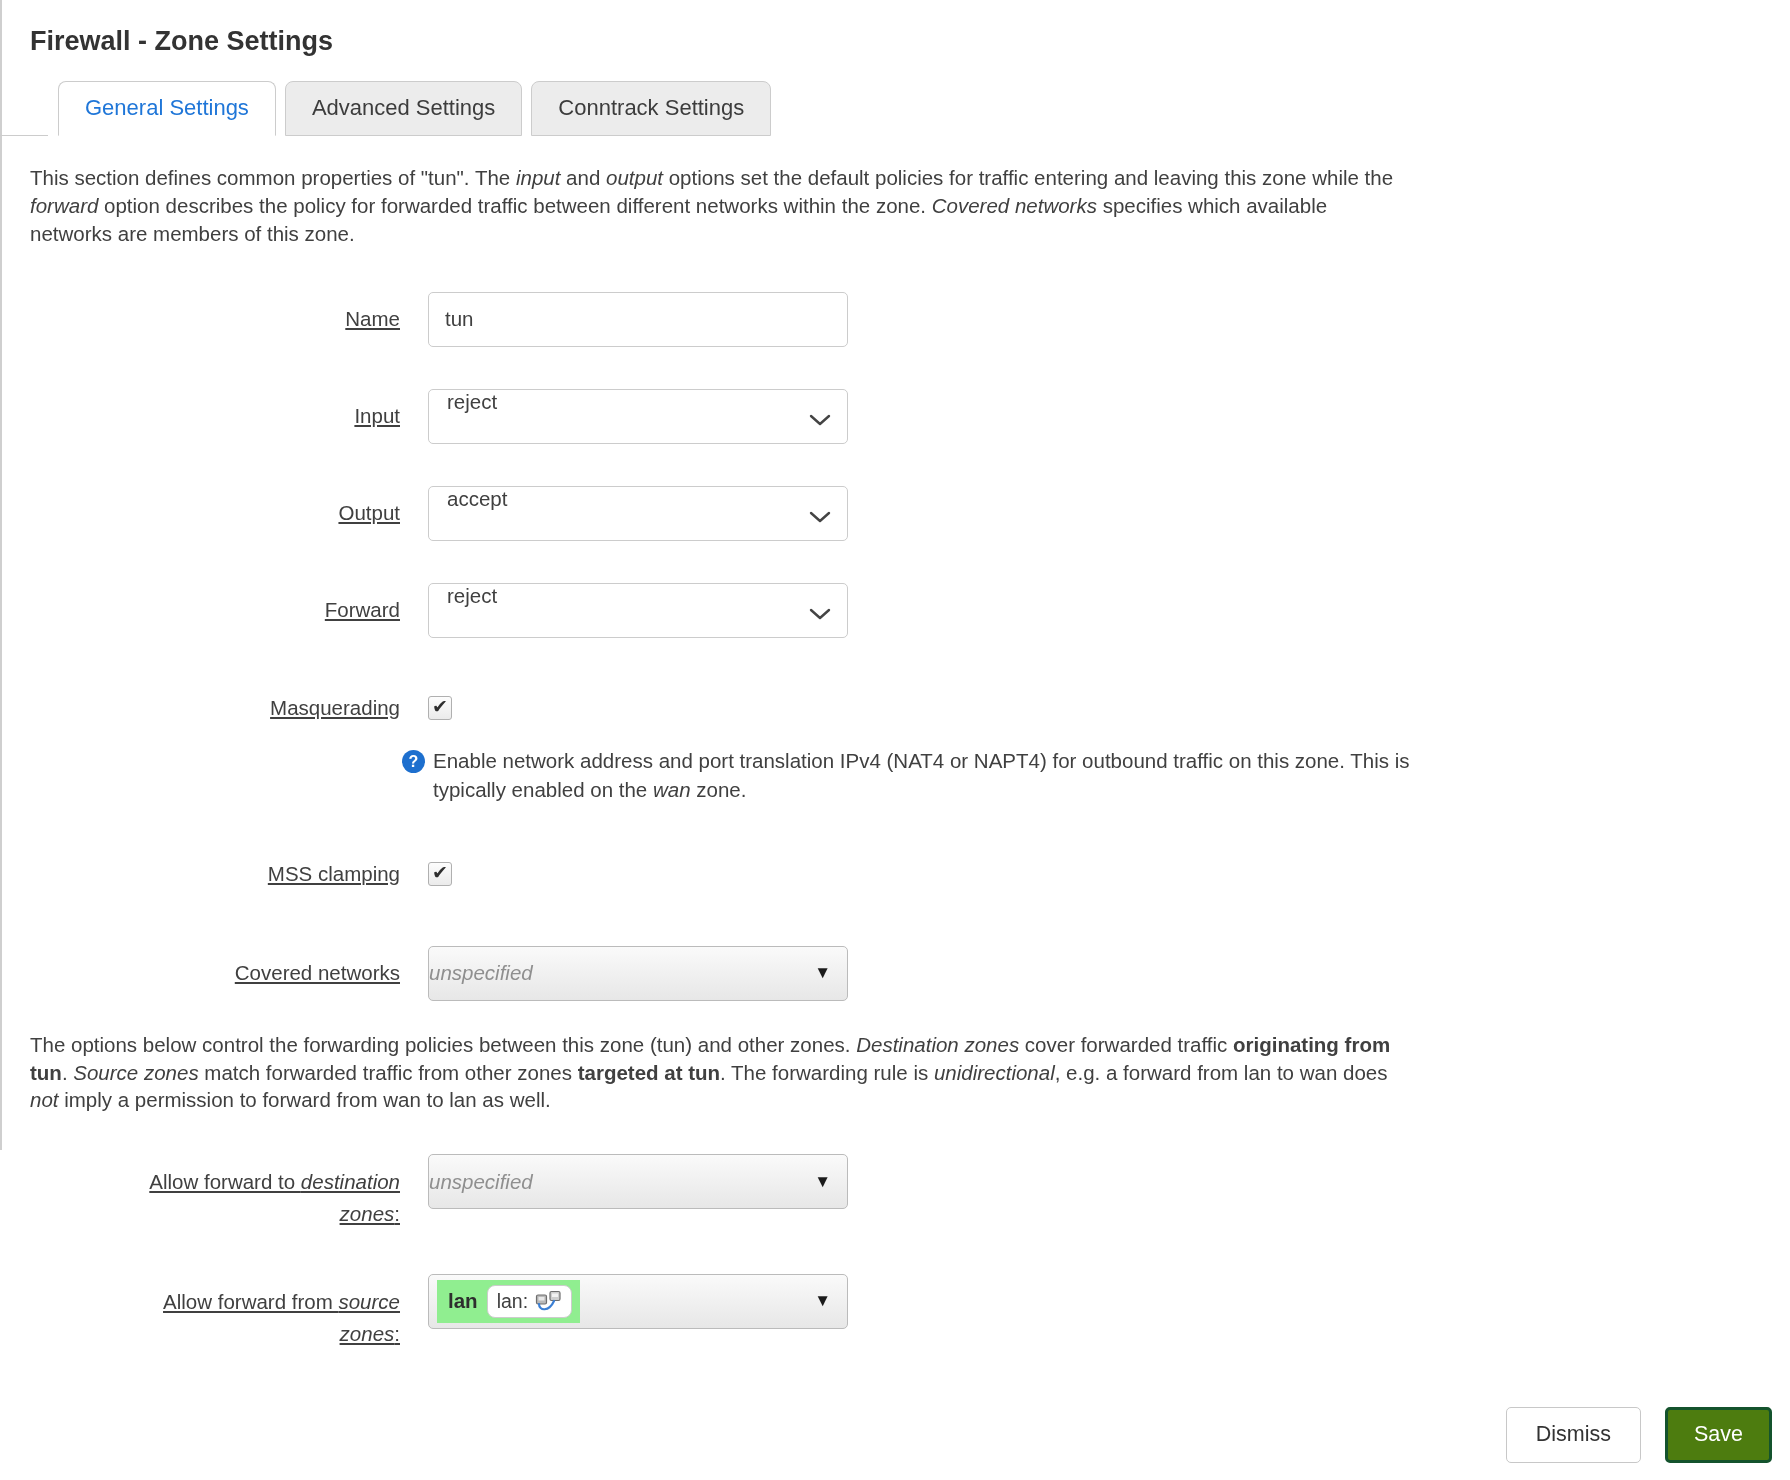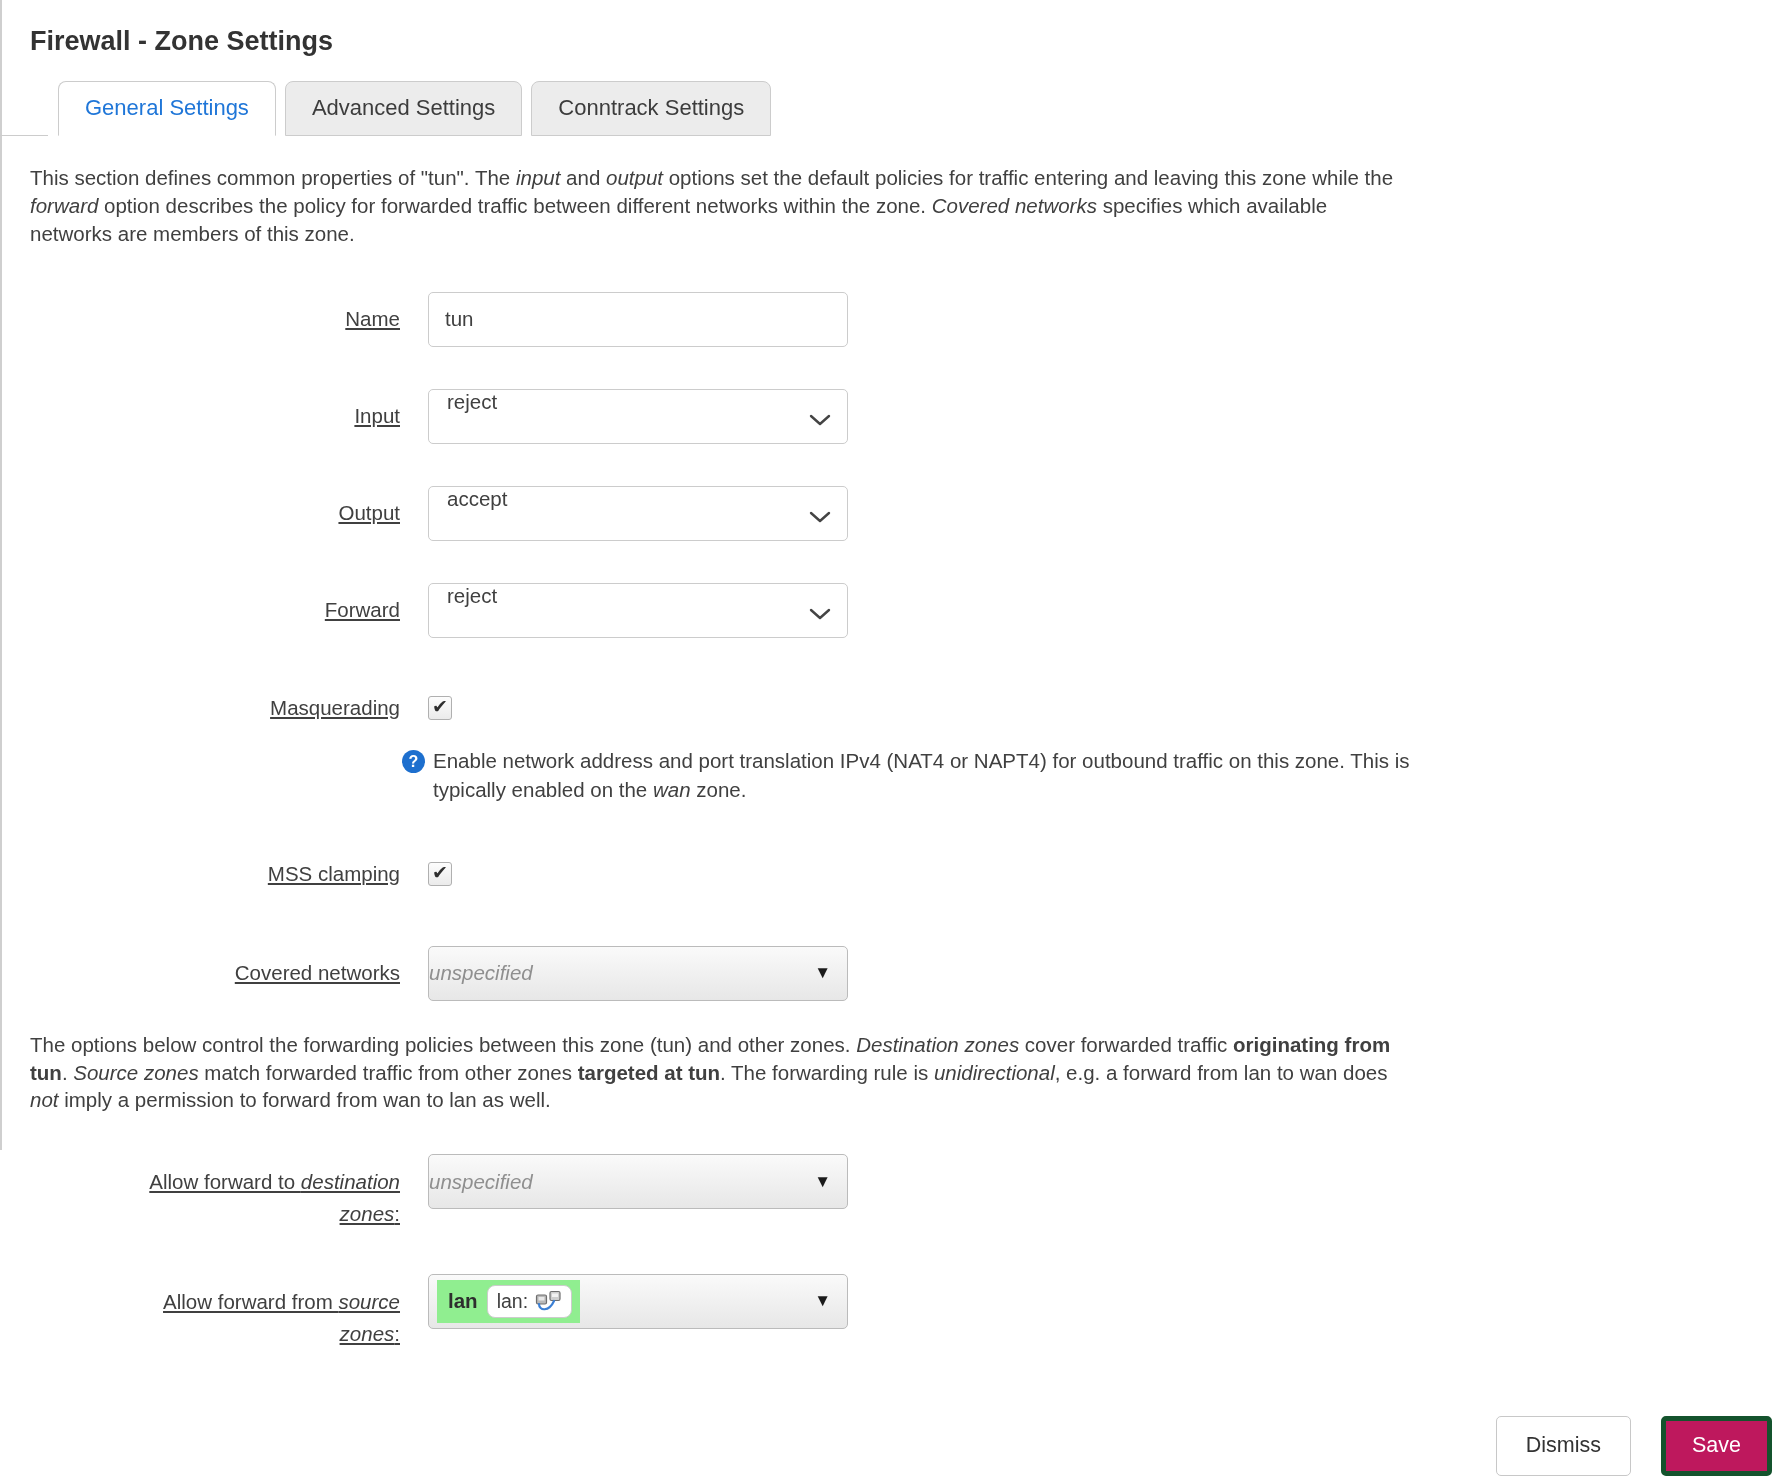--- a/index.html
+++ b/index.html
@@ -130,30 +130,30 @@
   .zone-tag .zone-detail {
     background: #ffffff; border: 1px solid #cccccc; border-radius: 8px;
     padding: 4px 9px; display: inline-flex; align-items: center; gap: 7px;
     font-size: 19.5px; color: #404040;
   }
 
   .dest-row { margin-top: 40px; margin-bottom: 44px; }
 
   
   .actions {
-    position: absolute; right: 18px; bottom: 4px;
-    display: flex; gap: 30px;
+    position: absolute; right: 18px; bottom: 17px;
+    display: flex; gap: 24px;
   }
   .btn {
     font-family: "Liberation Sans", sans-serif;
     font-size: 21.5px; border-radius: 5px; cursor: pointer;
     padding: 12px 29px; line-height: 1.2;
   }
   .btn-dismiss { background: #ffffff; border: 1px solid #c8c8c8; color: #333333; }
-  .btn-save { background: #be185d; border: 5px solid #14532d; color: #ffffff; padding: 12px 26px; }
+  .btn-save { background: #4d7c0f; border: 3px solid #14532d; color: #ffffff; padding: 12px 26px; }
 </style>
 </head>
 <body>
 
 <div class="left-edge"></div>
 
 <div class="container">
 
   <div class="page-title">Firewall - Zone Settings</div>
 

